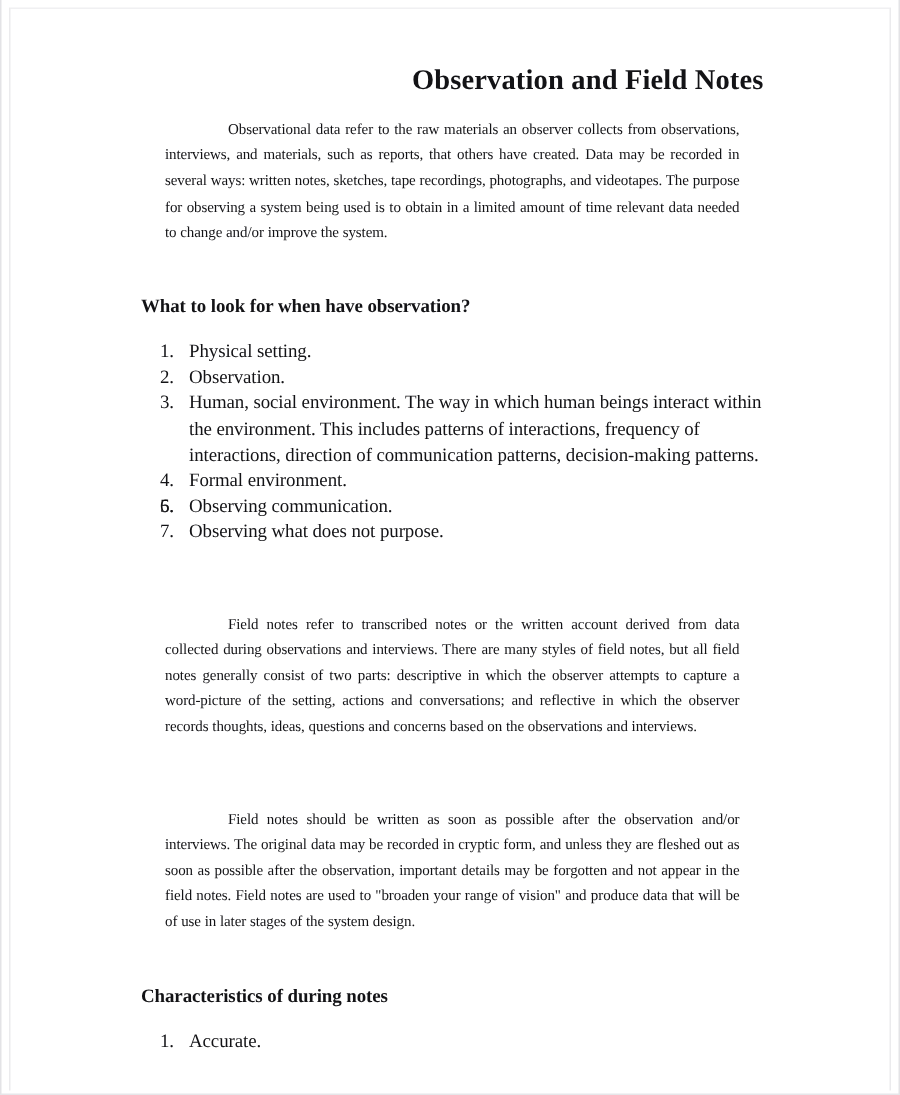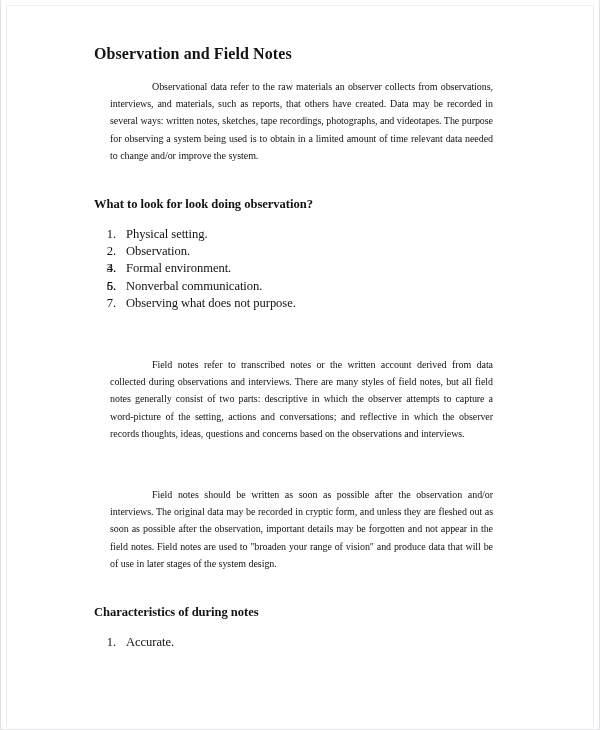--- a/index.html
+++ b/index.html
@@ -41,23 +41,23 @@
   }
 
   .content {
     position: absolute;
     left: 93px;
     top: 46px;
     width: 415px;
   }
 
   .doc-title {
-    font-size: 16px;
+    font-size: 19px;
     font-weight: bold;
-    text-align: left;
+    text-align: right;
     letter-spacing: 0.1px;
     margin: 0 0 8px 0;
     line-height: 16px;
   }
 
   .section-heading {
     font-size: 12.6px;
     font-weight: bold;
     margin: 0;
     line-height: 17px;
@@ -104,46 +104,47 @@
   <div class="page-frame"></div>
 
   <div class="content">
 
     <h1 class="doc-title">Observation and Field Notes</h1>
 
     <p class="para">Observational data refer to the raw materials an observer collects from observations, interviews, and materials, such as reports, that others have created. Data may be recorded in several ways: written notes, sketches, tape recordings, photographs, and videotapes. The purpose for observing a system being used is to obtain in a limited amount of time relevant data needed to change and/or improve the system.</p>
 
     <div class="gap-16"></div>
 
-    <h2 class="section-heading">What to look for look doing observation?</h2>
+    <h2 class="section-heading">What to look for when have observation?</h2>
 
     <div class="gap-13"></div>
 
     <ol class="num-list">
       <li>
         <span class="marker">1.</span>
         <span>Physical setting.</span>
       </li>
       <li>
         <span class="marker">2.</span>
         <span>Observation.</span>
       </li>
       <li>
         <span class="marker">3.</span>
+        <span>Human, social environment. The way in which human beings interact within the environment. This includes patterns of interactions, frequency of interactions, direction of communication patterns, decision-making patterns.</span>
       </li>
       <li>
         <span class="marker">4.</span>
         <span>Formal environment.</span>
       </li>
       <li>
         <span class="marker">5.</span>
       </li>
       <li>
         <span class="marker">6.</span>
-        <span>Nonverbal communication.</span>
+        <span>Observing communication.</span>
       </li>
       <li>
         <span class="marker">7.</span>
         <span>Observing what does not purpose.</span>
       </li>
     </ol>
 
     <div class="gap-16"></div>
 
 

